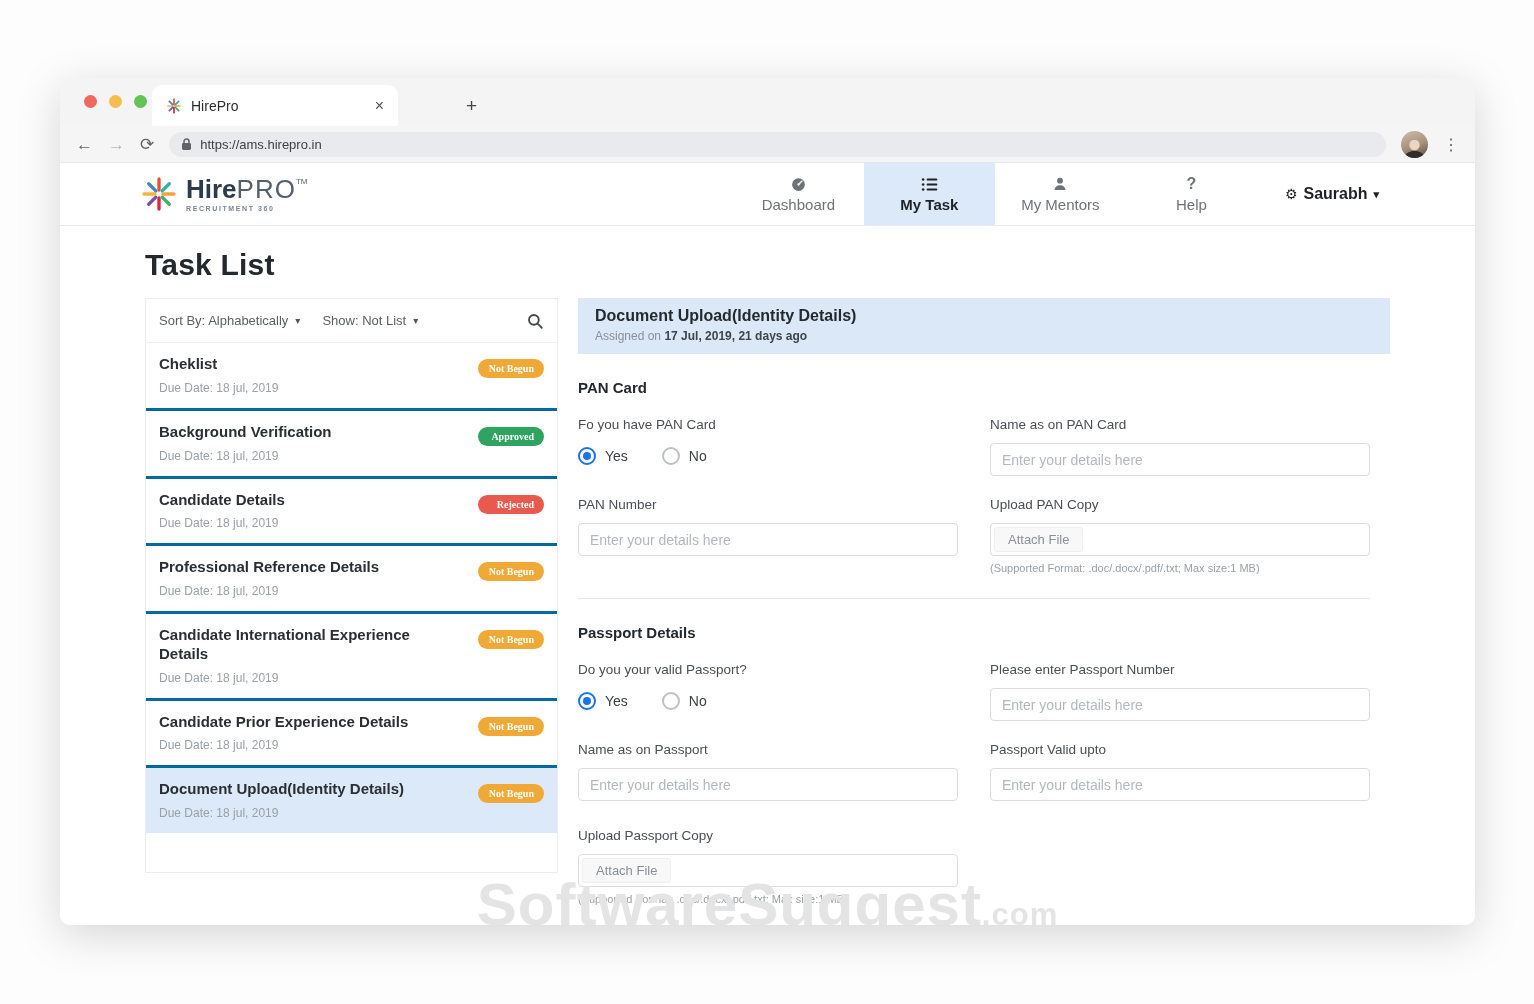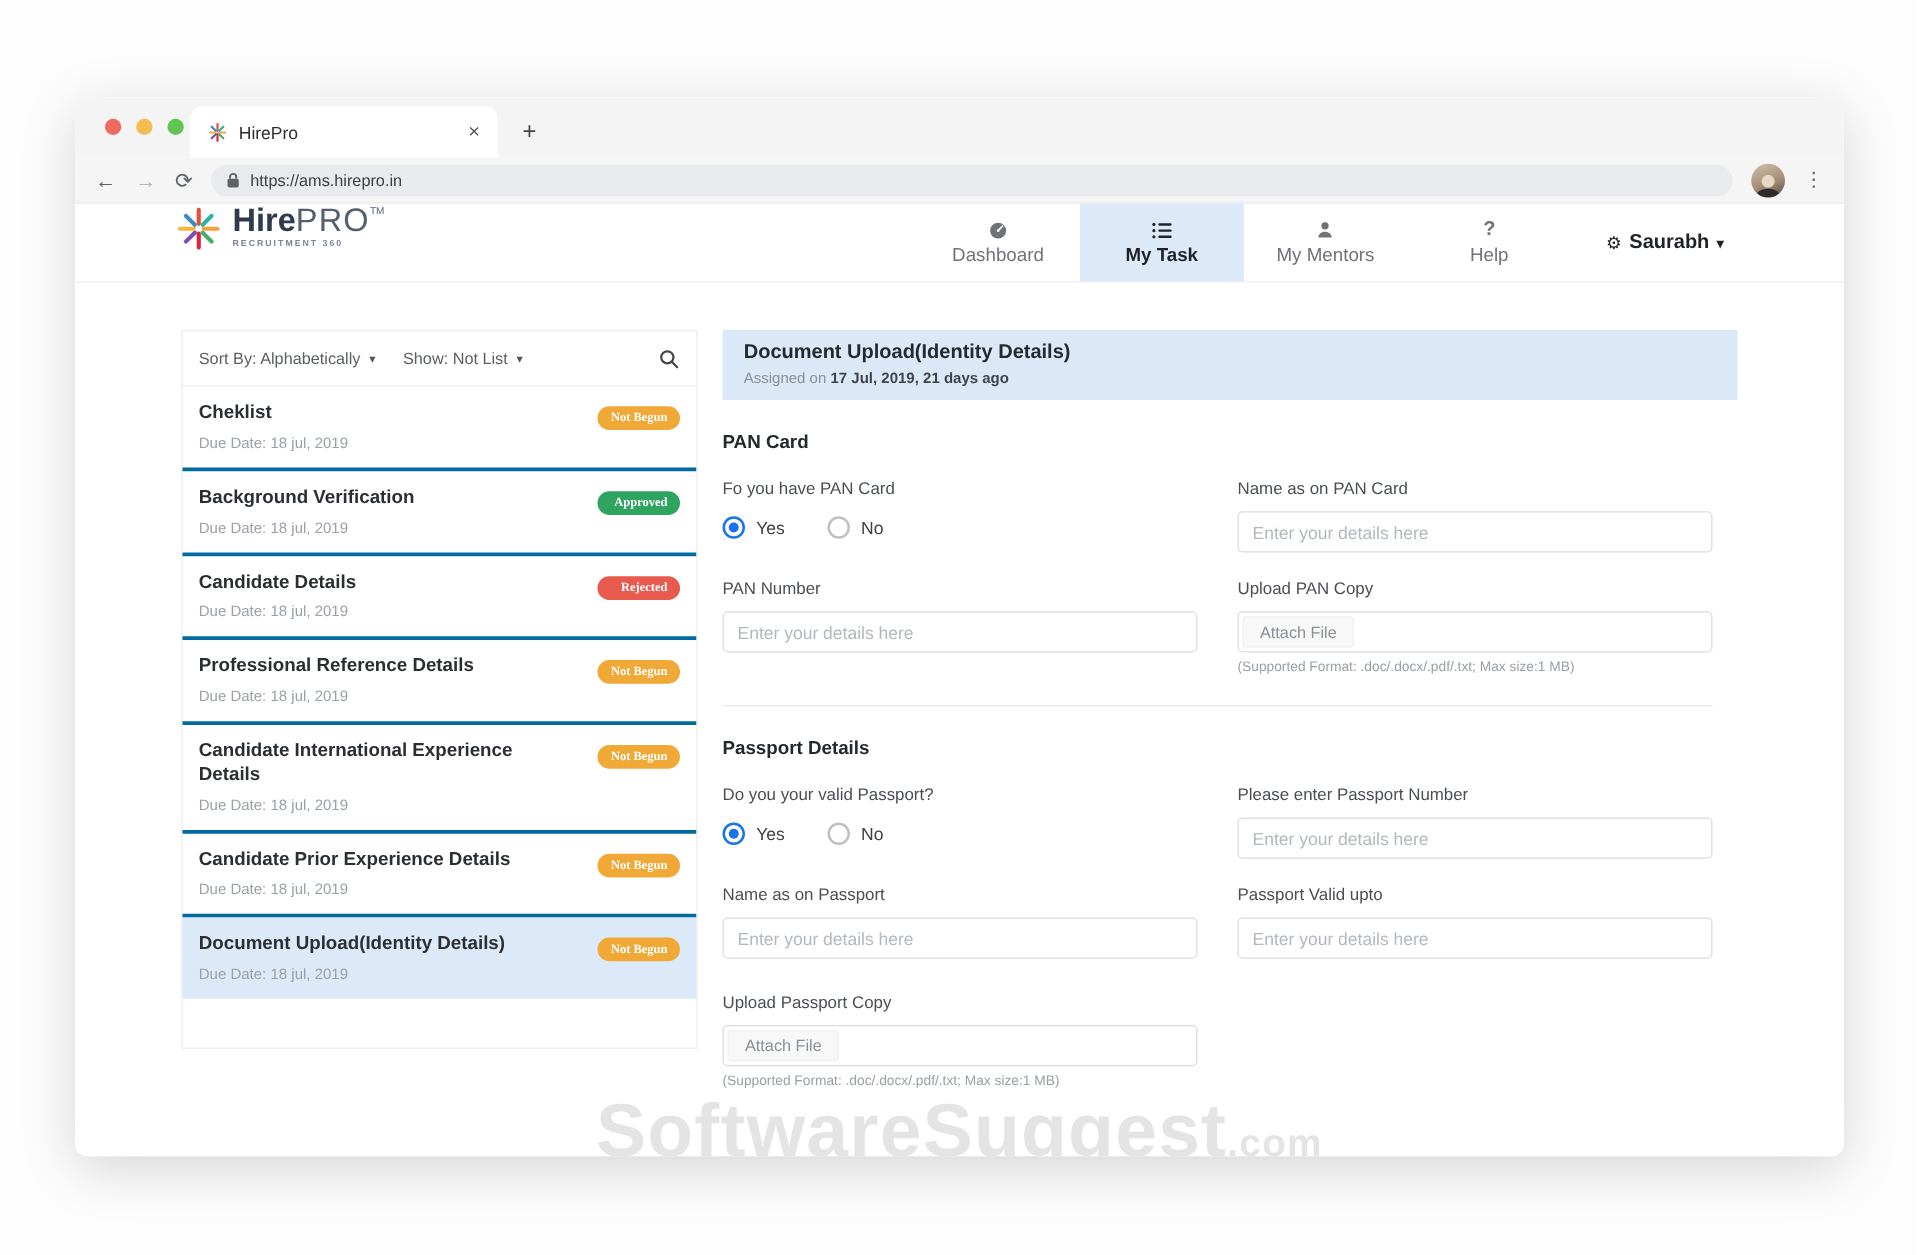--- a/index.html
+++ b/index.html
@@ -10,21 +10,21 @@
     position:relative;
     overflow:hidden;
   }
   .window {
     position:absolute; left:60px; top:78px; width:1415px; height:847px;
     background:#fff; border-radius:10px; overflow:hidden;
     box-shadow:0 10px 45px rgba(0,0,0,.16);
     display:flex; flex-direction:column;
   }
   
-  .tabstrip { height:48px; background:#f4f4f5; position:relative; display:flex; align-items:flex-end; flex:none; }
+  .tabstrip { height:48px; background:#f4f4f5; position:relative; display:flex; align-items:flex-end; flex:none;gap:48px; }
   .traffic { position:absolute; left:24px; top:17px; display:flex; gap:12px; }
   .light { width:13px; height:13px; border-radius:50%; }
   .light.red{ background:#ee6a5f; } .light.yellow{ background:#f5bd4f; } .light.green{ background:#61c454; }
   .tab {
     margin-left:92px; width:246px; height:41px; background:#fff;
     border-radius:10px 10px 0 0; display:flex; align-items:center; padding:0 14px; gap:9px;
   }
   .tab-title { flex:1; font-size:14px; color:#2d2d2d; }
   .tab-close { font-size:16px; color:#555; cursor:default; }
   .newtab { font-size:19px; color:#444; margin:0 0 9px 20px; }
@@ -37,21 +37,21 @@
   }
   .url-text { font-size:13px; color:#3c4043; }
   .avatar {
     width:27px; height:27px; border-radius:50%; overflow:hidden;
     background:linear-gradient(160deg,#cdbfae 0%,#a78f77 55%,#4d4a49 100%);
     display:flex; align-items:flex-end; justify-content:center;
   }
   .dots { font-size:16px; color:#5f6368; letter-spacing:0; }
   
   .appnav { height:63px; background:#fff; border-bottom:1px solid #eaeaea; display:flex; align-items:stretch; padding-left:80px; flex:none; }
-  .logo { display:flex; align-items:flex-start; gap:8px; }
+  .logo { display:flex; align-items:center; gap:8px; }
   .logo-text-wrap { display:flex; flex-direction:column; }
   .logo-line { display:flex; align-items:flex-start; line-height:1; }
   .logo-hire { font-size:26px; font-weight:800; color:#2e3a4d; }
   .logo-pro { font-size:26px; font-weight:300; color:#55606f; letter-spacing:1px; }
   .logo-tm { font-size:8px; color:#55606f; margin-top:2px; }
   .logo-tag { font-size:7px; letter-spacing:1.6px; color:#7a8494; margin-top:3px; font-weight:700; }
   .nav-spacer { flex:1; }
   .nav-item {
     width:131px; display:flex; flex-direction:column; align-items:center; justify-content:center;
     gap:3px; color:#6f7378; cursor:pointer;
@@ -250,20 +250,21 @@
     </div>
 
     <div class="user-item">
       <span class="user-gear">⚙</span>
       <span>Saurabh</span>
       <span class="user-caret">▾</span>
     </div>
   </div>
 
   <div class="content">
+    <h1 class="page-title">Task List</h1>
 
     <div class="layout">
 
       <div class="tasks-card">
         <div class="tasks-toolbar">
           <span class="filter">
             <span>Sort By: Alphabetically</span>
             <span class="caret">▾</span>
           </span>
           <span class="filter">

